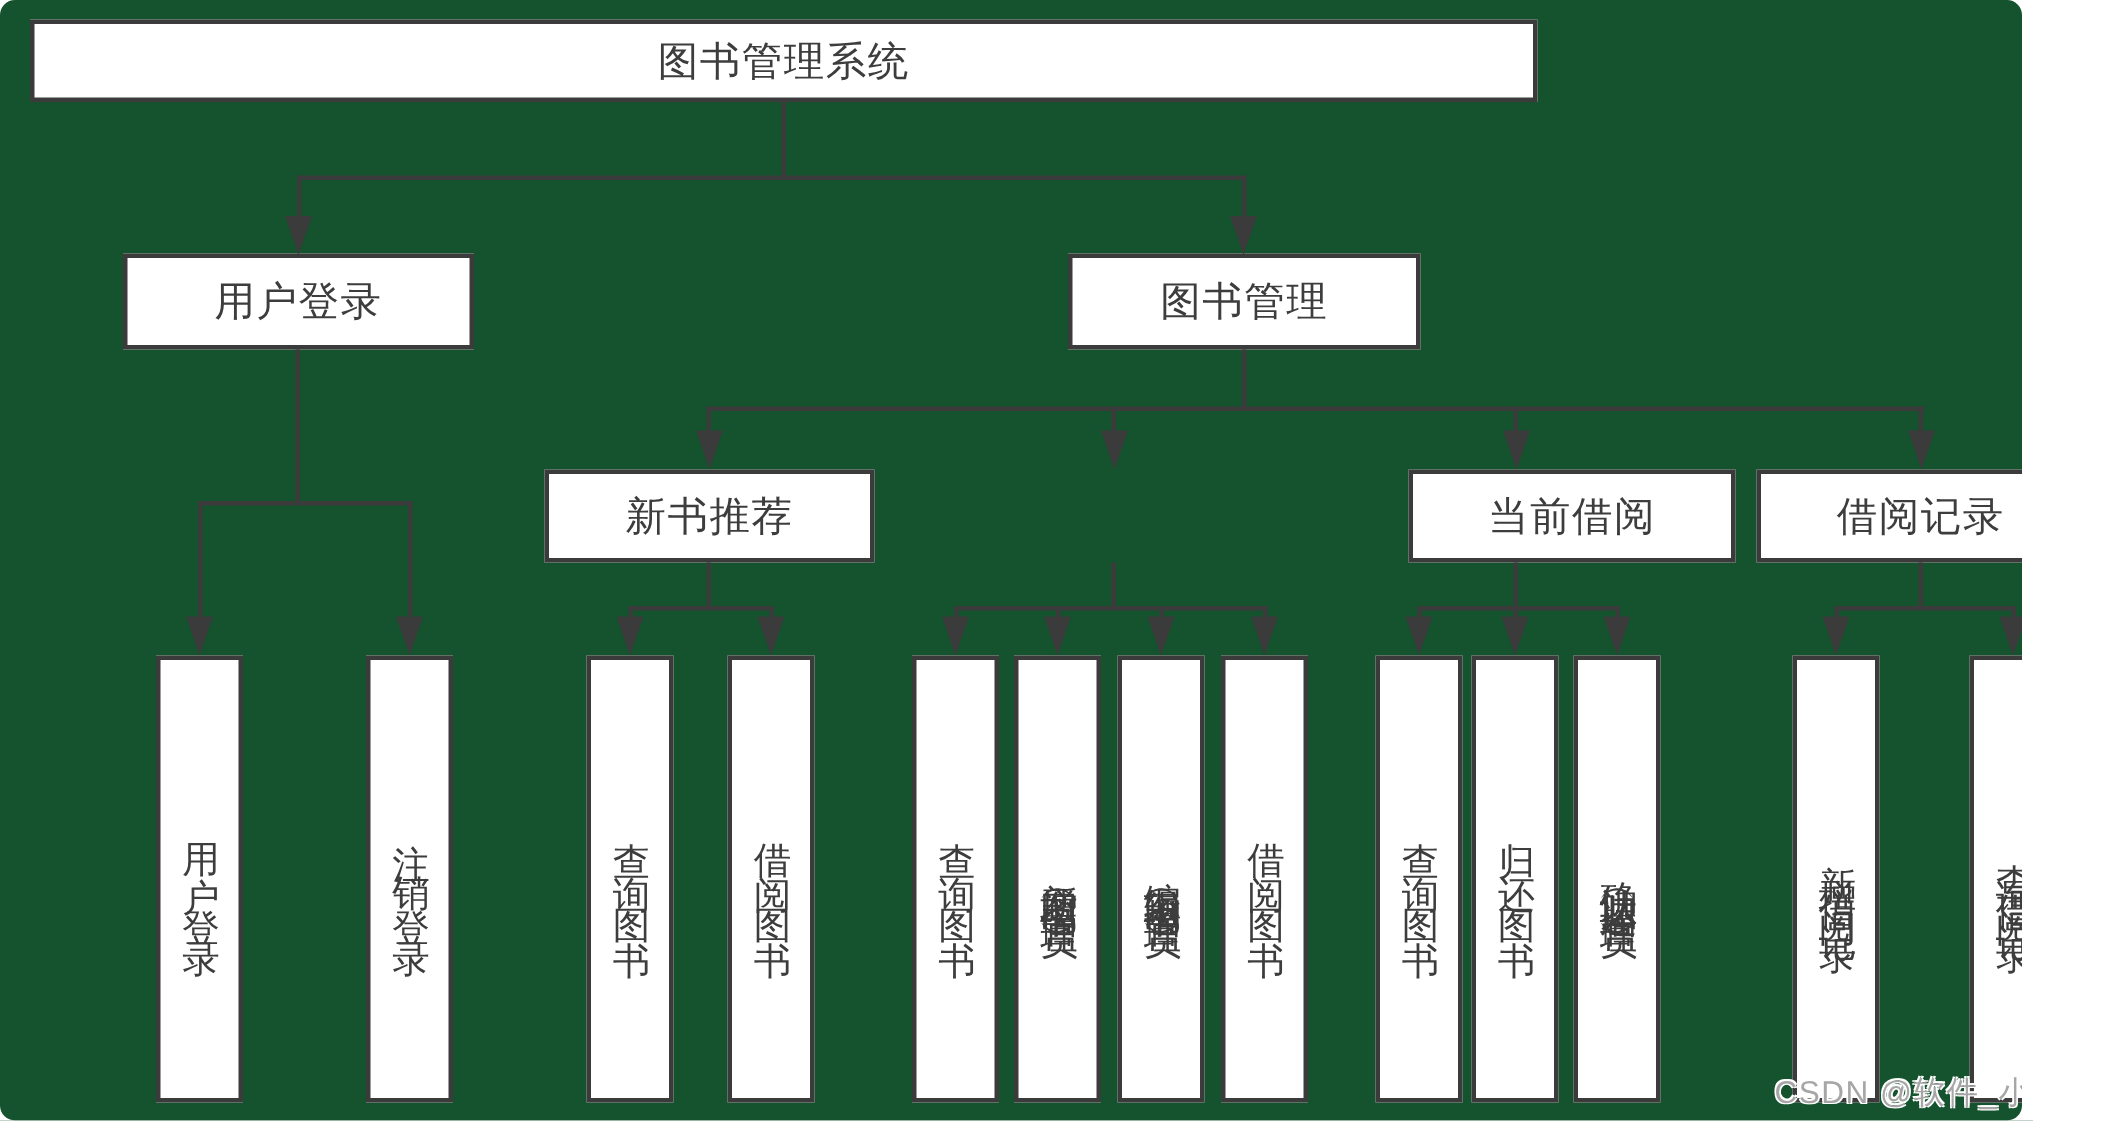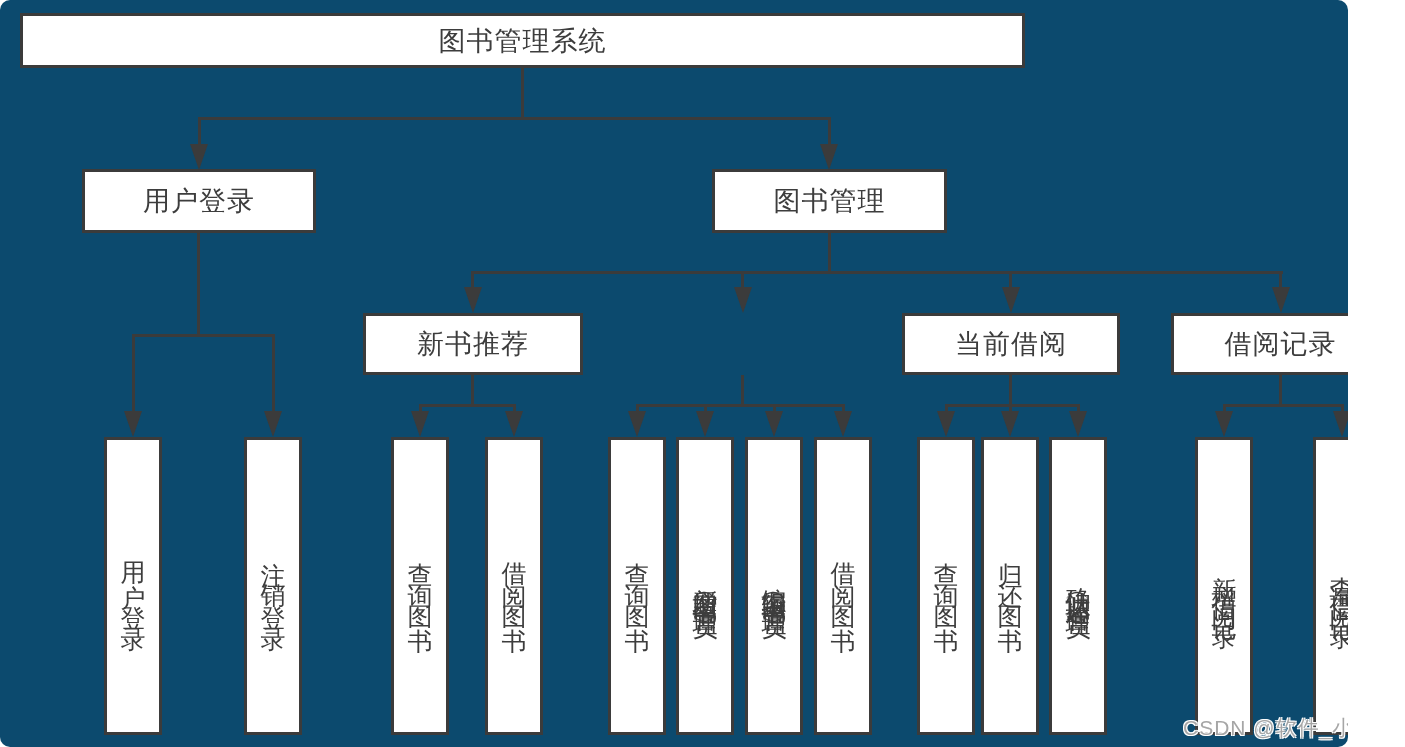--- a/index.html
+++ b/index.html
@@ -5,21 +5,21 @@
   html, body {
     margin: 0;
     padding: 0;
     background: #ffffff;
     font-family: "Liberation Sans", sans-serif;
   }
   #canvas {
     position: relative;
     width: 1348px;
     height: 747px;
-    background: #0c4a6e;
+    background: #14532d;
     overflow: hidden;
     border-radius: 10px;
   }
   
   .box {
     position: absolute;
     box-sizing: border-box;
     border: 3px solid #3b3b3b;
     background: #ffffff;
     display: flex;
@@ -92,21 +92,21 @@
 
   <div class="box" style="left:20px; top:13px; width:1005px; height:55px;">图书管理系统</div>
 
   <div class="box" style="left:82px; top:169px; width:234px; height:64px;">用户登录</div>
 
   <div class="box" style="left:712px; top:169px; width:235px; height:64px;">图书管理</div>
 
   <div class="box" style="left:363px; top:313px; width:220px; height:62px;">新书推荐</div>
 
 
-  <div class="box" style="left:902px; top:313px; width:218px; height:62px;">当前借阅</div>
+  <div class="box" style="left:939px; top:313px; width:218px; height:62px;">当前借阅</div>
 
   <div class="box" style="left:1171px; top:313px; width:219px; height:62px;">借阅记录</div>
 
   <div class="vbox" style="left:104px;">
     <span class="v-text v-loose">用户登录</span>
   </div>
   <div class="vbox" style="left:244px;">
     <span class="v-text v-loose">注销登录</span>
   </div>
 

